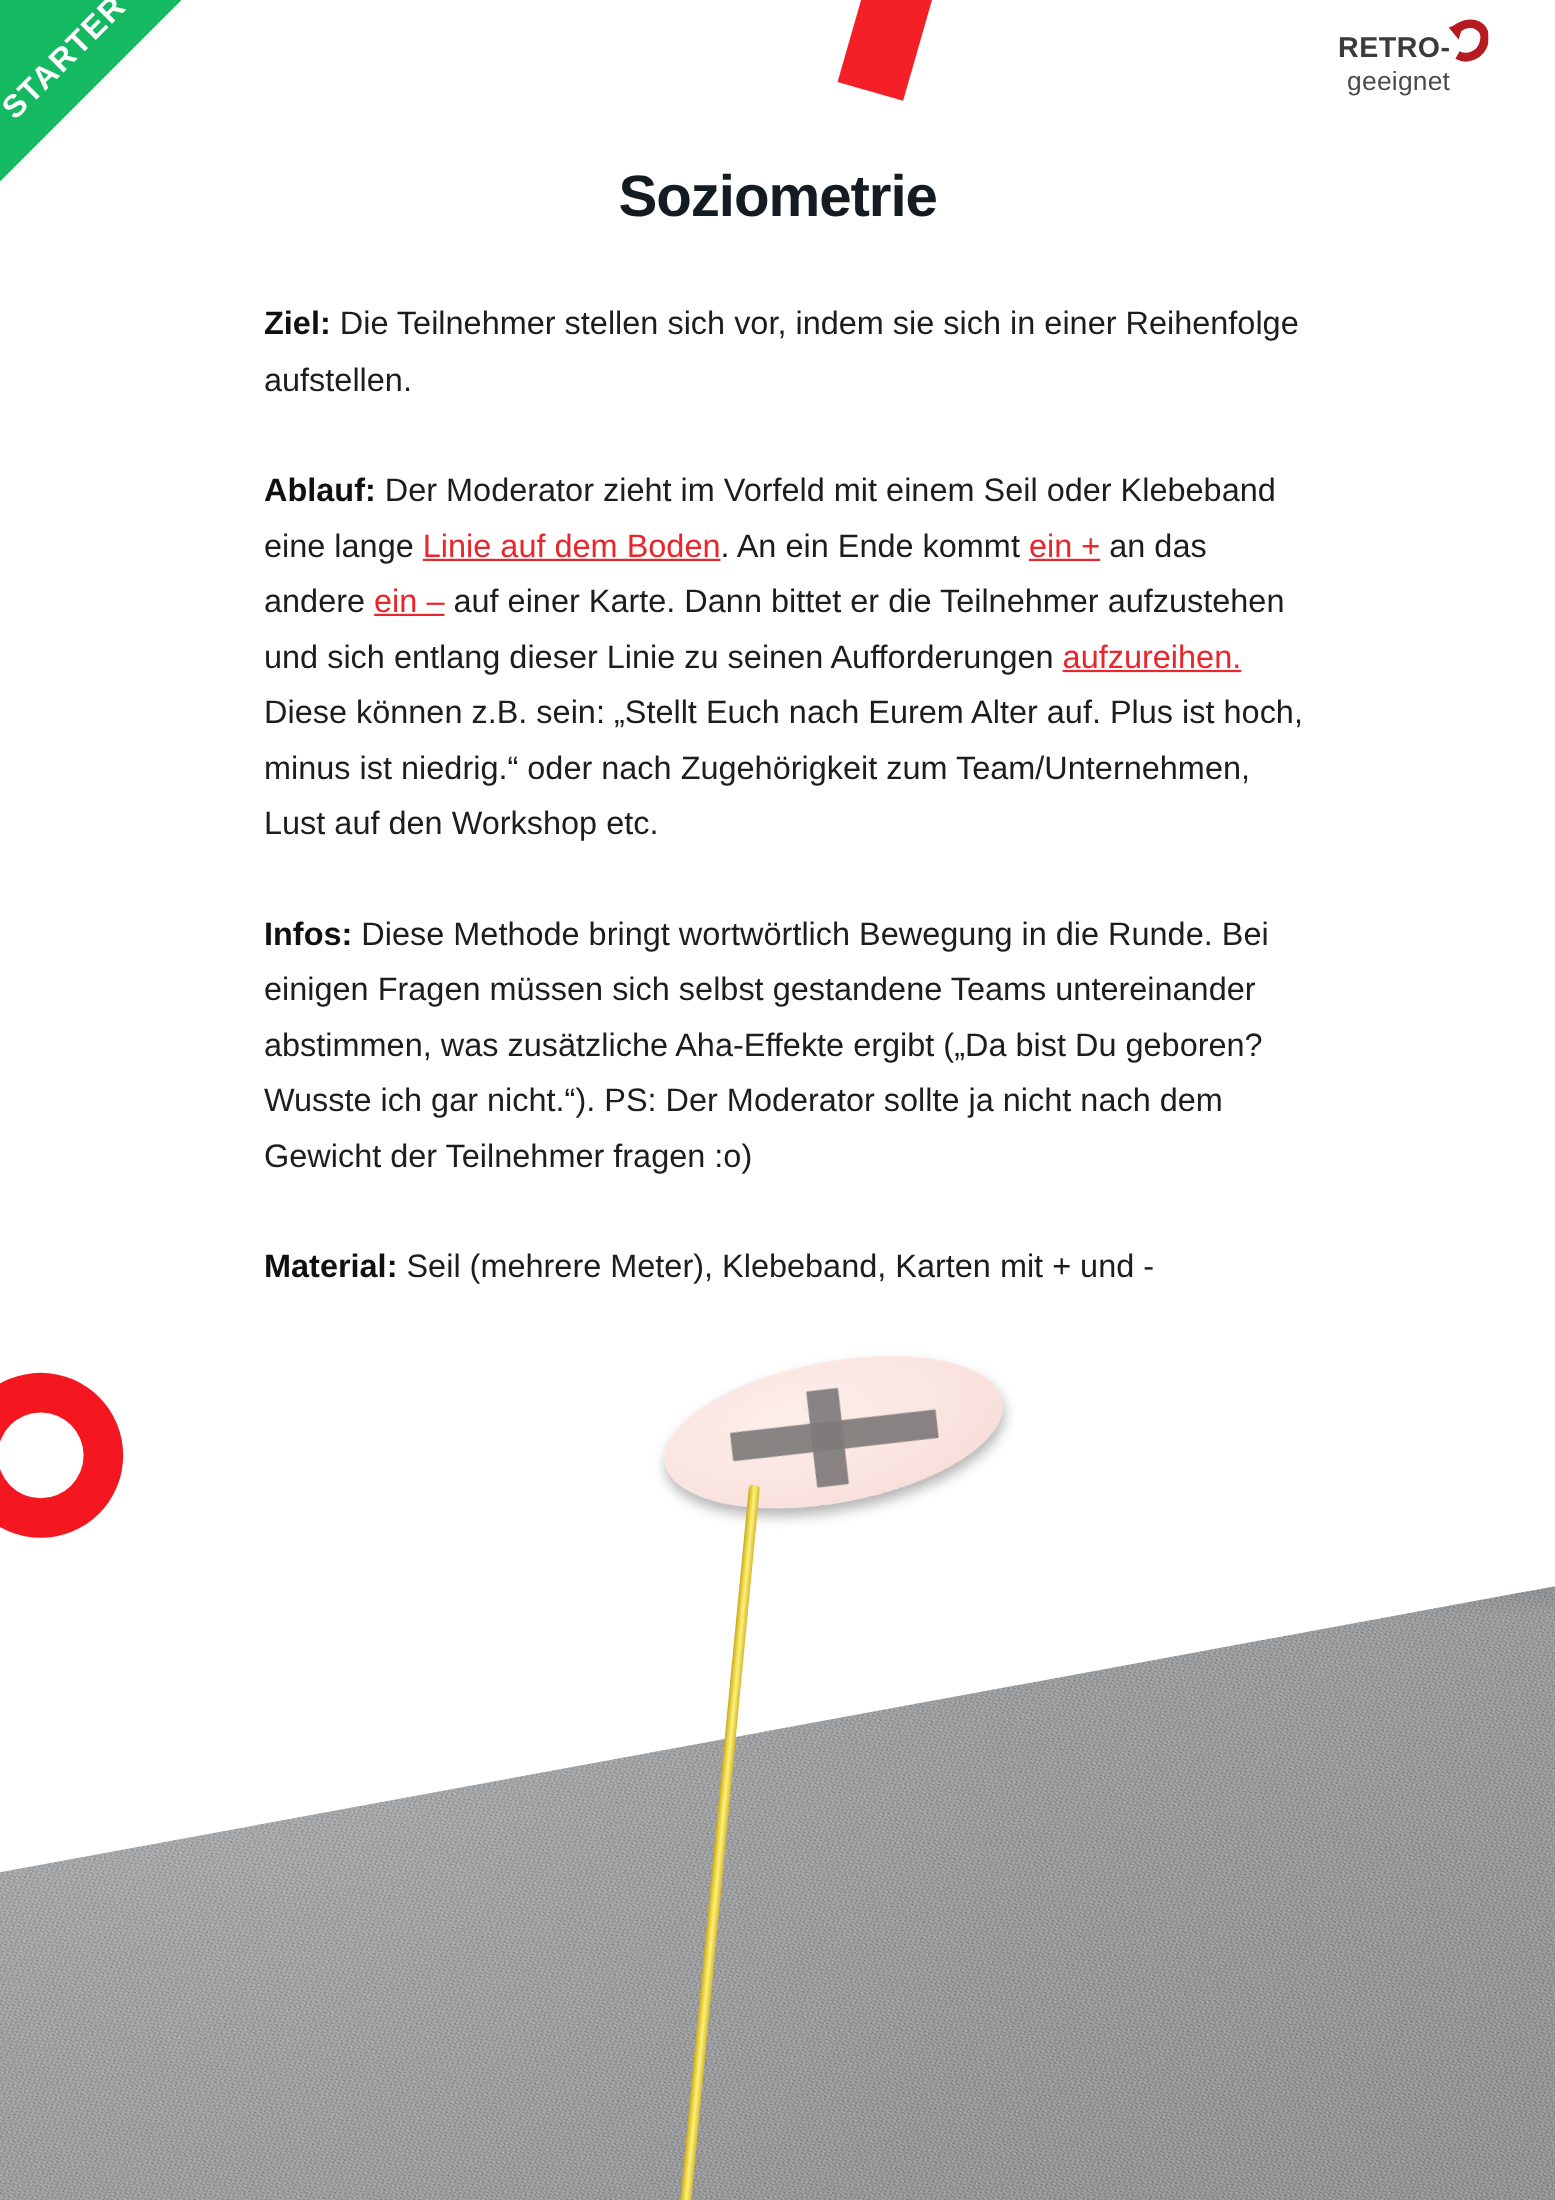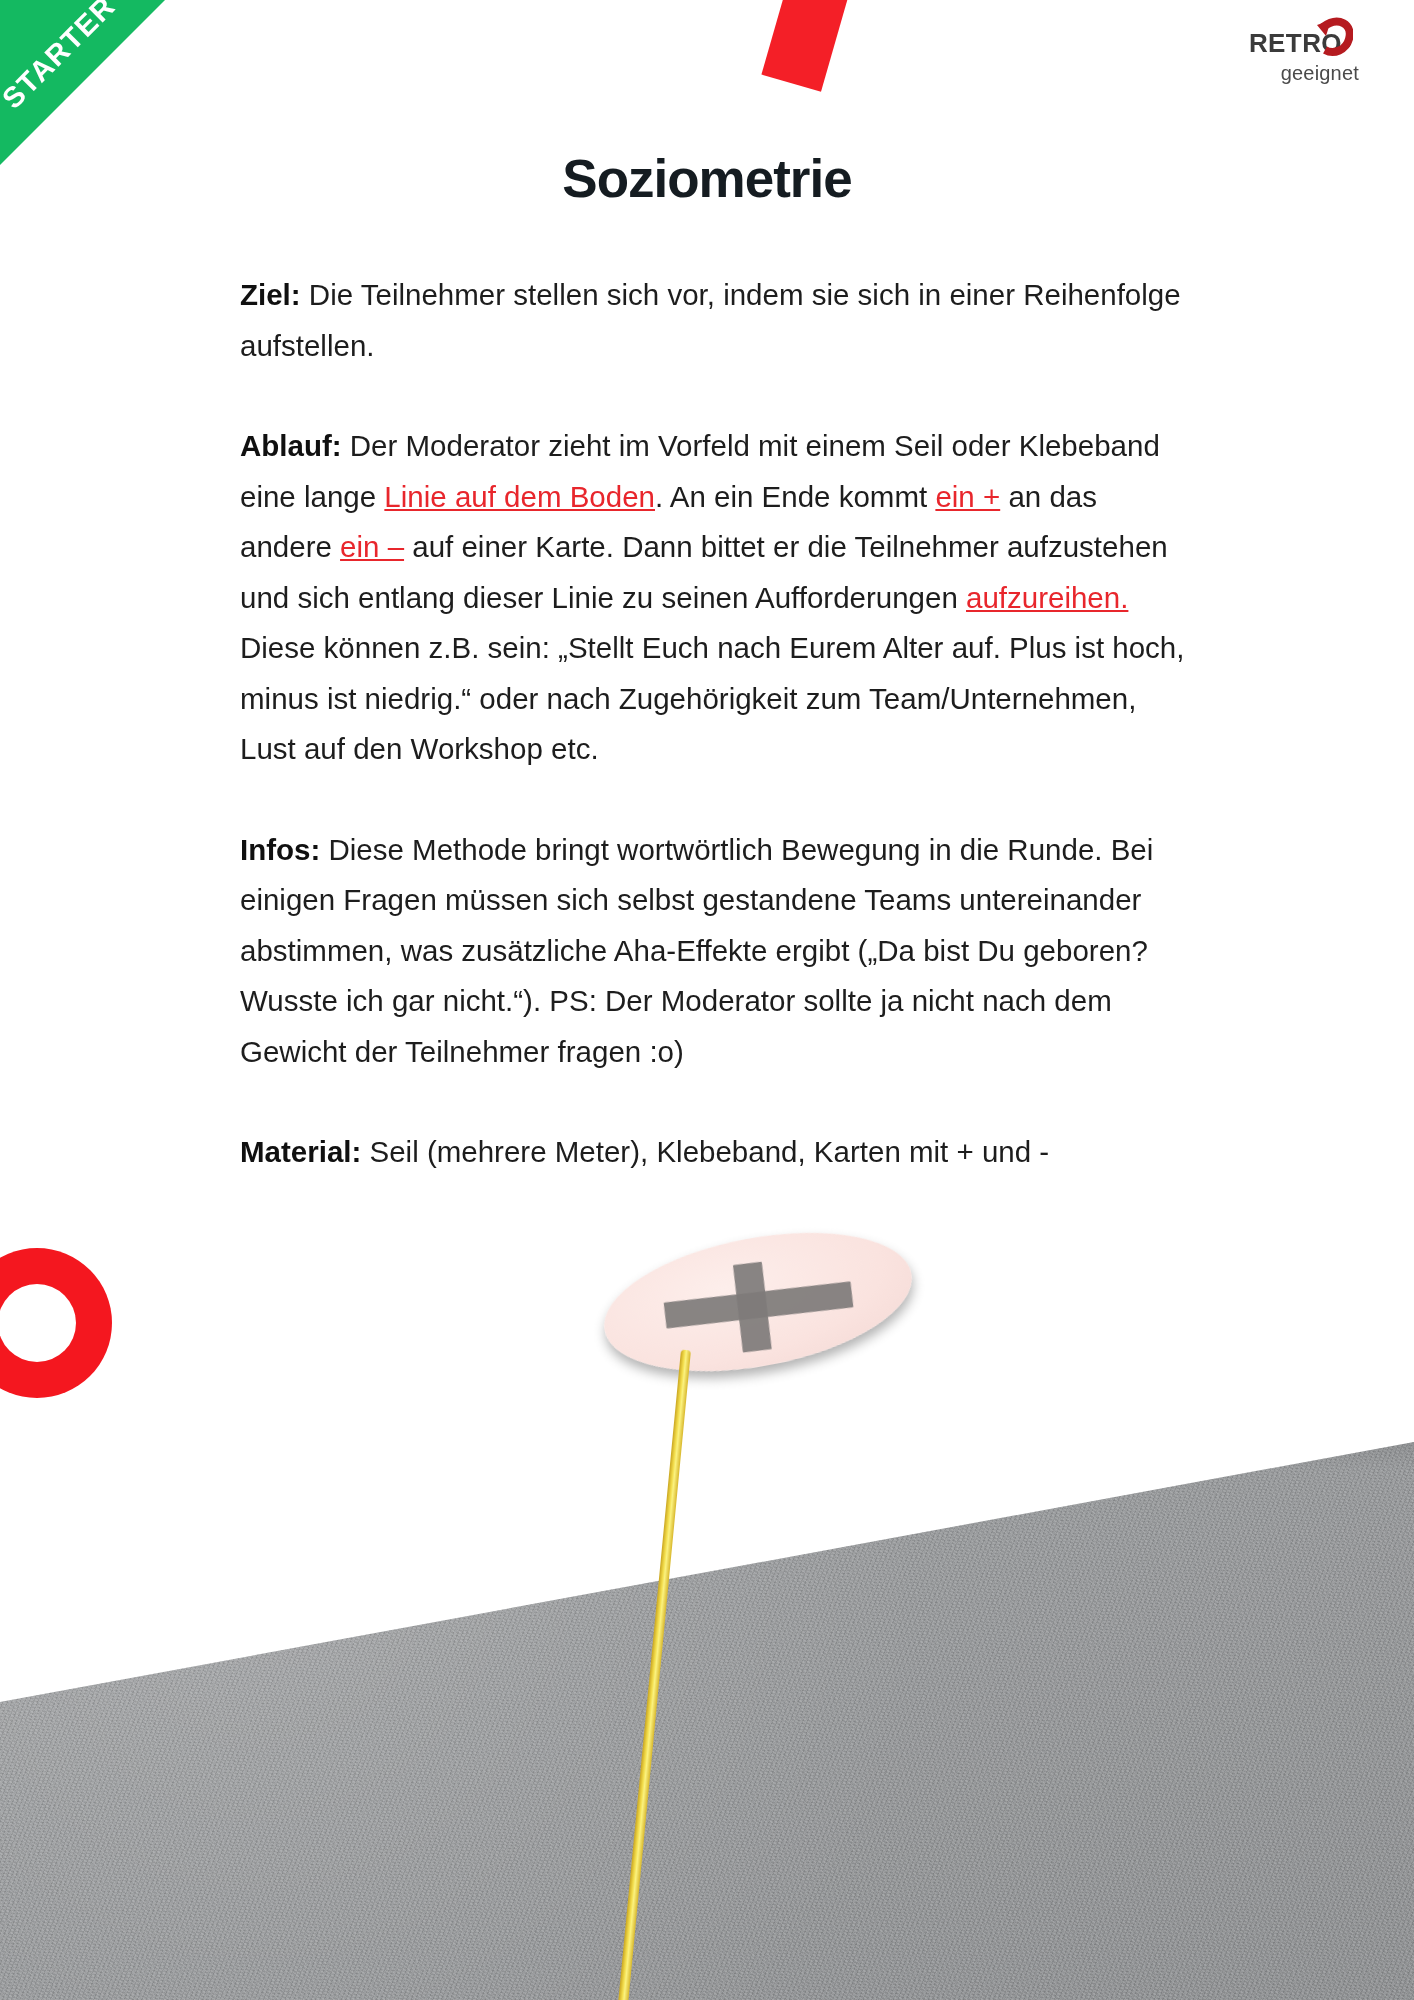--- a/index.html
+++ b/index.html
@@ -87,21 +87,21 @@
     border-radius: 50%;
     background: #ffffff;
   }
 
   
   .logo {
     position: absolute;
     top: 30px;
     right: 55px;
     width: 175px;
-    text-align: right;
+    text-align: center;
     z-index: 10;
   }
   .logo-line1 {
     position: relative;
     font-family: "Liberation Sans", sans-serif;
     font-size: 26px;
     font-weight: bold;
     color: #3b3b3b;
     letter-spacing: 0.4px;
     line-height: 1;
@@ -109,21 +109,21 @@
   }
   .logo-arrow {
     position: absolute;
     right: 6px;
     top: -13px;
     width: 44px;
     height: 42px;
   }
   .logo-line2 {
     font-family: "Liberation Sans", sans-serif;
-    font-size: 20px;
+    font-size: 24px;
     color: #4a4a4a;
     line-height: 1.1;
     margin-top: 6px;
     letter-spacing: 0.2px;
   }
 
   
   .title {
     position: absolute;
     top: 112px;

